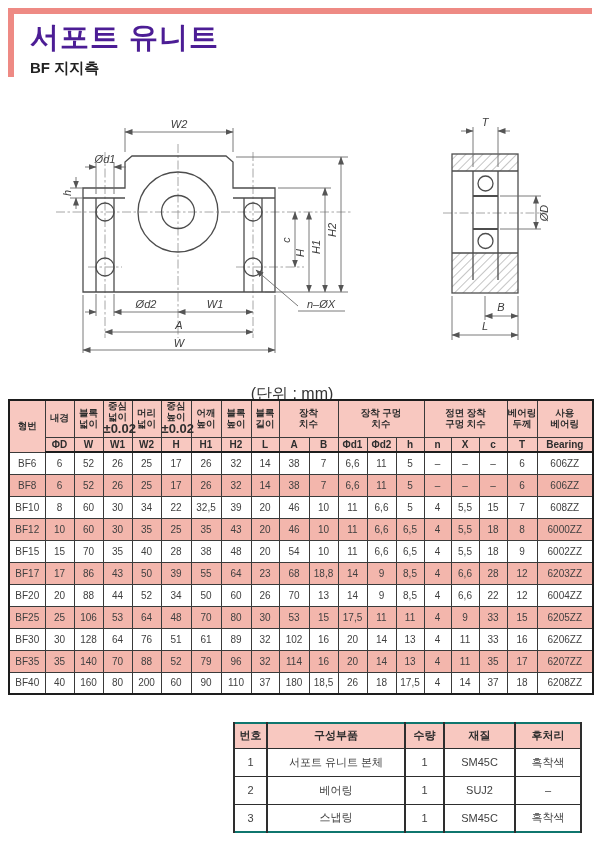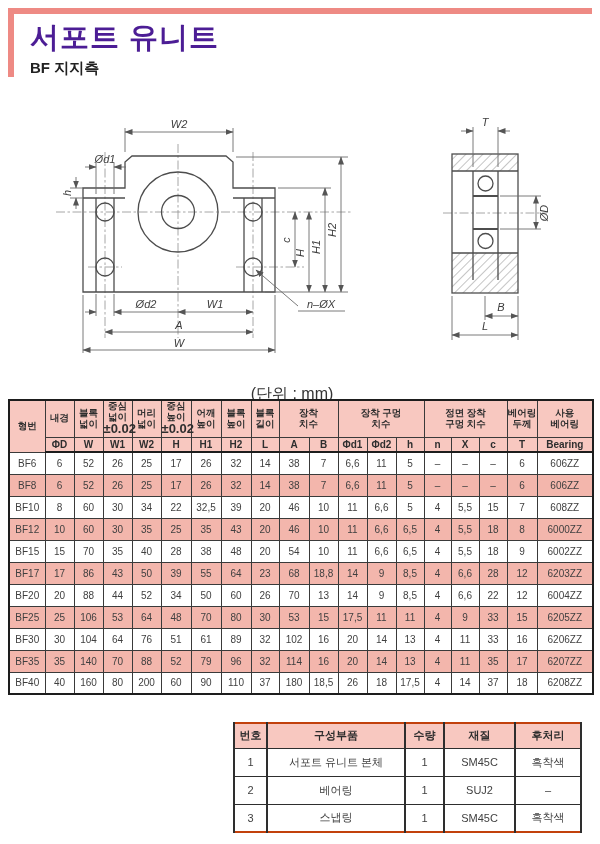--- a/index.html
+++ b/index.html
@@ -36,21 +36,21 @@
   .dim-table tr.subs{height:15px;border-radius:6px;}
   .dim-table tr.subs th{font-size:10px;border-bottom:2px solid #1d1d1d;}
   .dim-table tbody tr{height:22px;}
   .dim-table tbody td{font-size:10px;color:#3f3f3f;}
   .dim-table tbody tr.alt td{background:var(--row-fill);}
   .hline{display:block;}
   .tol{display:block;font-size:13px;line-height:1.1;}
 
   
   .unit-ea{position:absolute;left:233px;top:726px;width:347px;text-align:right;font-size:10.5px;color:#333;}
-  .parts-table{position:absolute;left:233px;top:722px;width:347px;border:2px solid #c2410c;}
+  .parts-table{position:absolute;left:233px;top:722px;width:347px;border:2px solid #0f766e;}
   .parts-table th,.parts-table td{border:solid #2e2e2e;border-width:1px 2px;padding:0;text-align:center;vertical-align:middle;font-size:11px;box-sizing:border-box;}
   .parts-table thead tr{height:25px;}
   .parts-table thead th{background:var(--head-fill);color:#2e2e2e;font-weight:bold;border-bottom-width:1px;}
   .parts-table tbody tr{height:28px;}
   .parts-table tbody td{color:#3f3f3f;}
 </style>
 </head>
 <body>
 
 <div class="page">
@@ -451,21 +451,21 @@
           <td>11</td>
           <td>4</td>
           <td>9</td>
           <td>33</td>
           <td>15</td>
           <td>6205ZZ</td>
         </tr>
         <tr>
           <td>BF30</td>
           <td>30</td>
-          <td>104</td>
+          <td>128</td>
           <td>64</td>
           <td>76</td>
           <td>51</td>
           <td>61</td>
           <td>89</td>
           <td>32</td>
           <td>102</td>
           <td>16</td>
           <td>20</td>
           <td>14</td>

